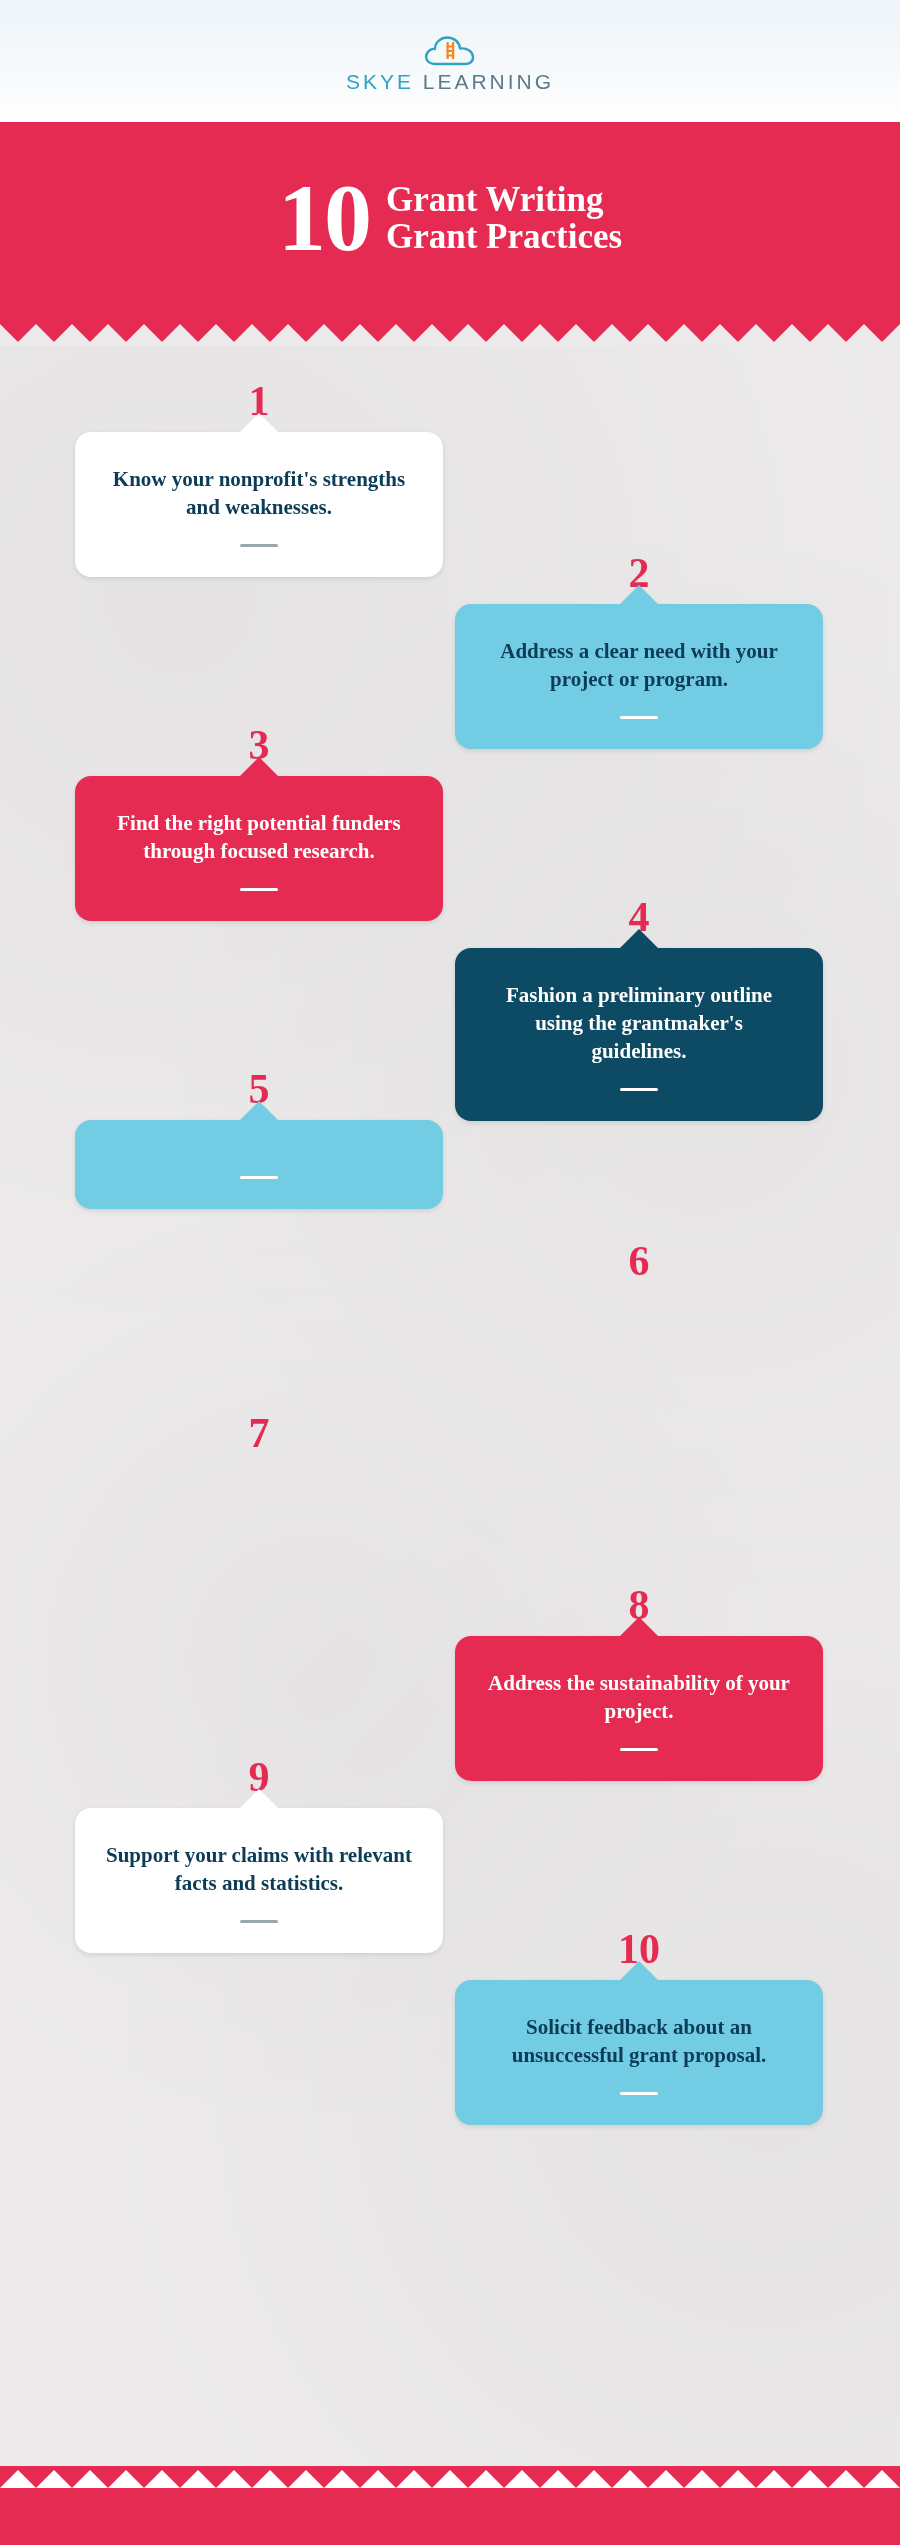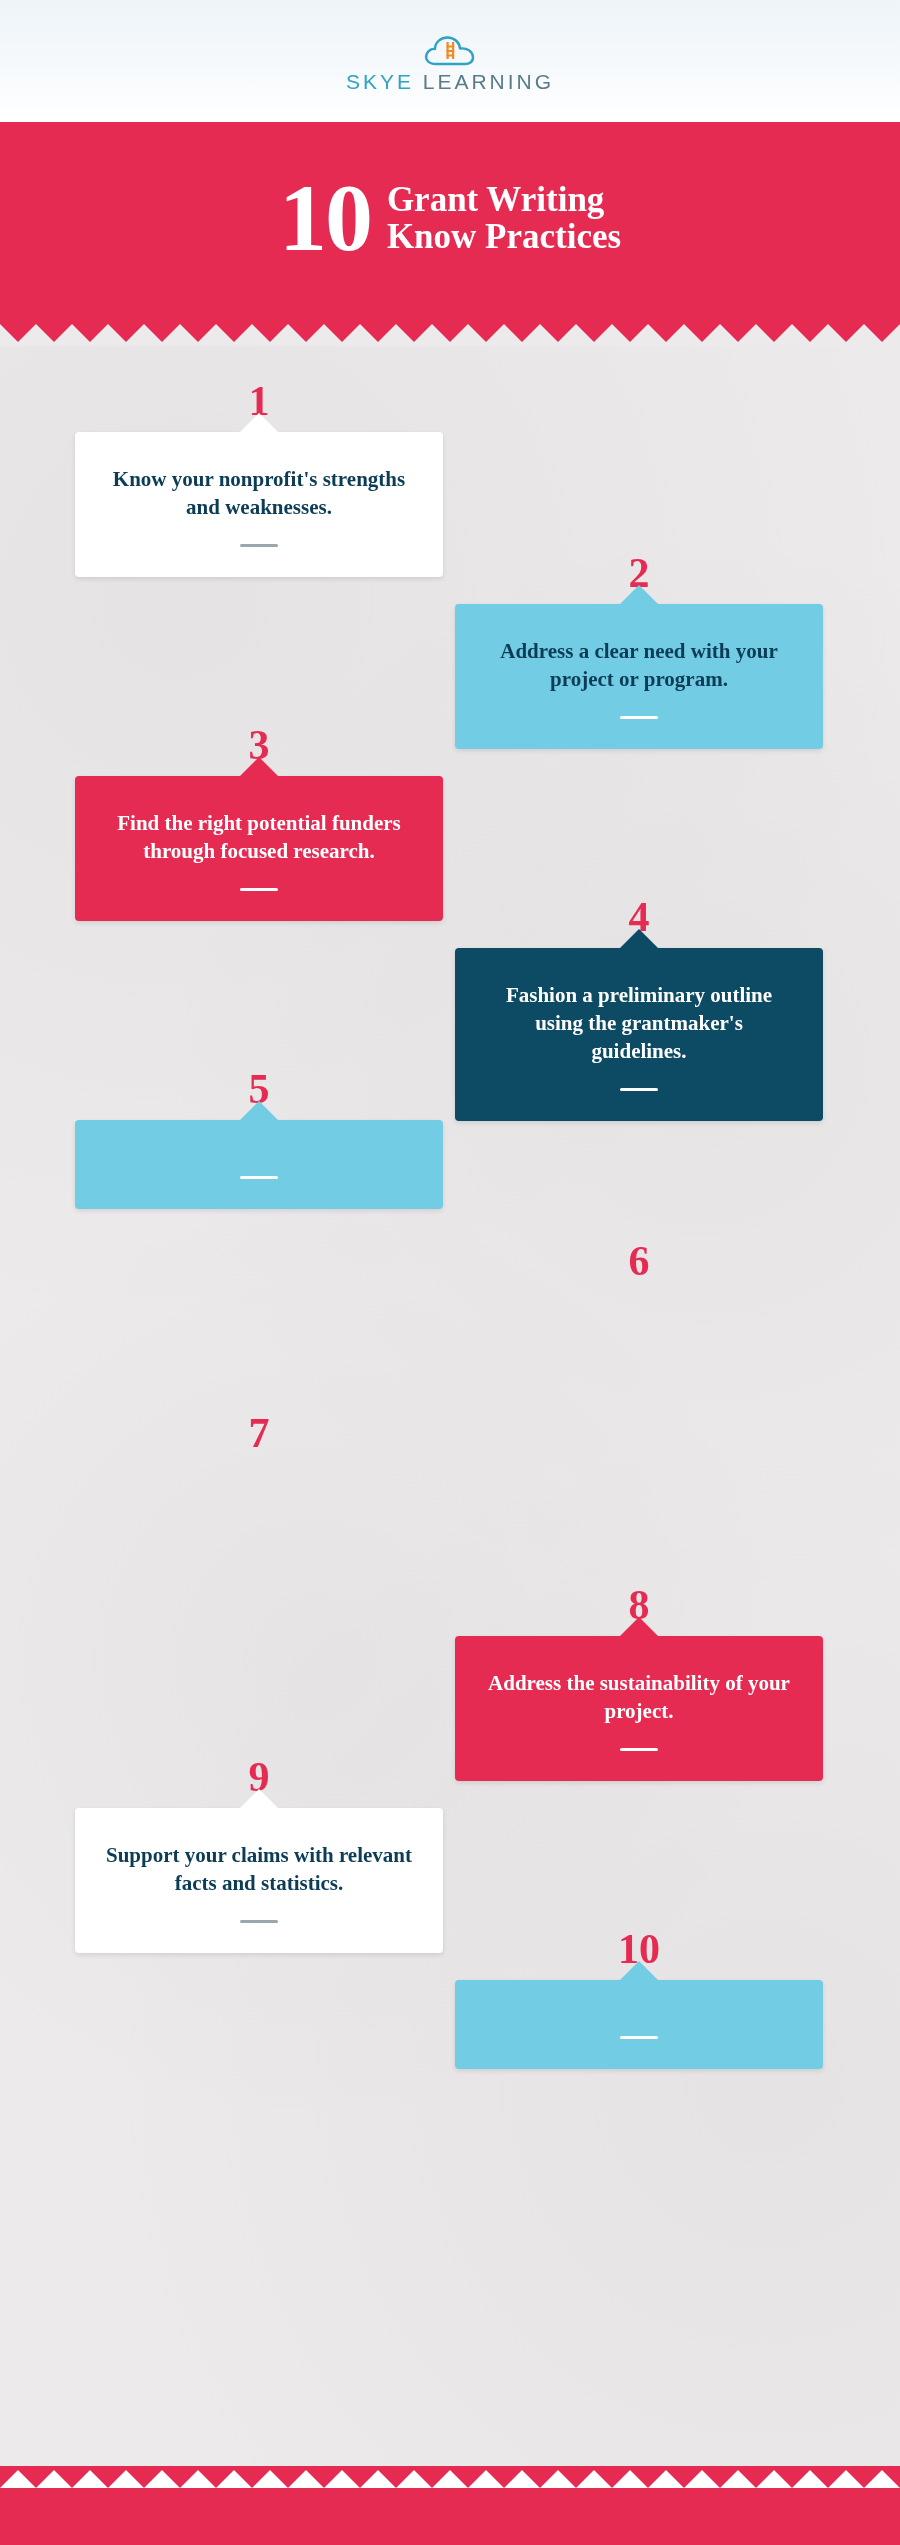--- a/index.html
+++ b/index.html
@@ -122,21 +122,21 @@
     font-family: "Liberation Serif", serif;
     font-weight: bold;
     font-size: 42px;
     color: #e62b52;
     text-align: center;
     line-height: 1;
     margin-bottom: 10px;
   }
   .bubble {
     position: relative;
-    border-radius: 4px;
+    border-radius: 16px;
     padding: 34px 30px 30px 30px;
     box-sizing: border-box;
     text-align: center;
     box-shadow: 0 2px 5px rgba(0,0,0,0.10);
   }
   .bubble .pointer {
     position: absolute;
     top: -19px;
     left: 50%;
     margin-left: -19px;
@@ -214,21 +214,21 @@
         <span class="learning">LEARNING</span>
       </div>
     </div>
   </div>
 
   <div class="title-band">
     <div class="title-inner">
       <div class="big-num">10</div>
       <div class="title-lines">
         <div>Grant Writing</div>
-        <div>Know Practices</div>
+        <div>Grant Practices</div>
       </div>
     </div>
   </div>
 
   <div class="zigzag">
     <svg width="900" height="22" viewBox="0 0 900 22" preserveAspectRatio="none">
       <path d="M0,22 L0,0 L18,18 L36,0 L54,18 L72,0 L90,18 L108,0 L126,18 L144,0 L162,18 L180,0 L198,18 L216,0 L234,18 L252,0 L270,18 L288,0 L306,18 L324,0 L342,18 L360,0 L378,18 L396,0 L414,18 L432,0 L450,18 L468,0 L486,18 L504,0 L522,18 L540,0 L558,18 L576,0 L594,18 L612,0 L630,18 L648,0 L666,18 L684,0 L702,18 L720,0 L738,18 L756,0 L774,18 L792,0 L810,18 L828,0 L846,18 L864,0 L882,18 L900,0 L900,22 Z" fill="#eceaea"></path>
     </svg>
   </div>
 
@@ -302,20 +302,21 @@
           <div class="pointer"></div>
           <div class="text">Support your claims with relevant facts and statistics.</div>
           <div class="rule"></div>
         </div>
       </div>
 
       <div class="tip right" style="top:1548px;">
         <div class="tip-num">10</div>
         <div class="bubble lightblue">
           <div class="pointer"></div>
+          <div class="text">Solicit feedback about an unsuccessful grant proposal.</div>
           <div class="rule"></div>
         </div>
       </div>
 
     </div>
   </div>
 
   <div class="footer-zig">
     <svg width="900" height="22" viewBox="0 0 900 22" preserveAspectRatio="none">
       <path d="M0,0 L0,22 L18,4 L36,22 L54,4 L72,22 L90,4 L108,22 L126,4 L144,22 L162,4 L180,22 L198,4 L216,22 L234,4 L252,22 L270,4 L288,22 L306,4 L324,22 L342,4 L360,22 L378,4 L396,22 L414,4 L432,22 L450,4 L468,22 L486,4 L504,22 L522,4 L540,22 L558,4 L576,22 L594,4 L612,22 L630,4 L648,22 L666,4 L684,22 L702,4 L720,22 L738,4 L756,22 L774,4 L792,22 L810,4 L828,22 L846,4 L864,22 L882,4 L900,22 L900,0 Z" fill="#e62b52"></path>

